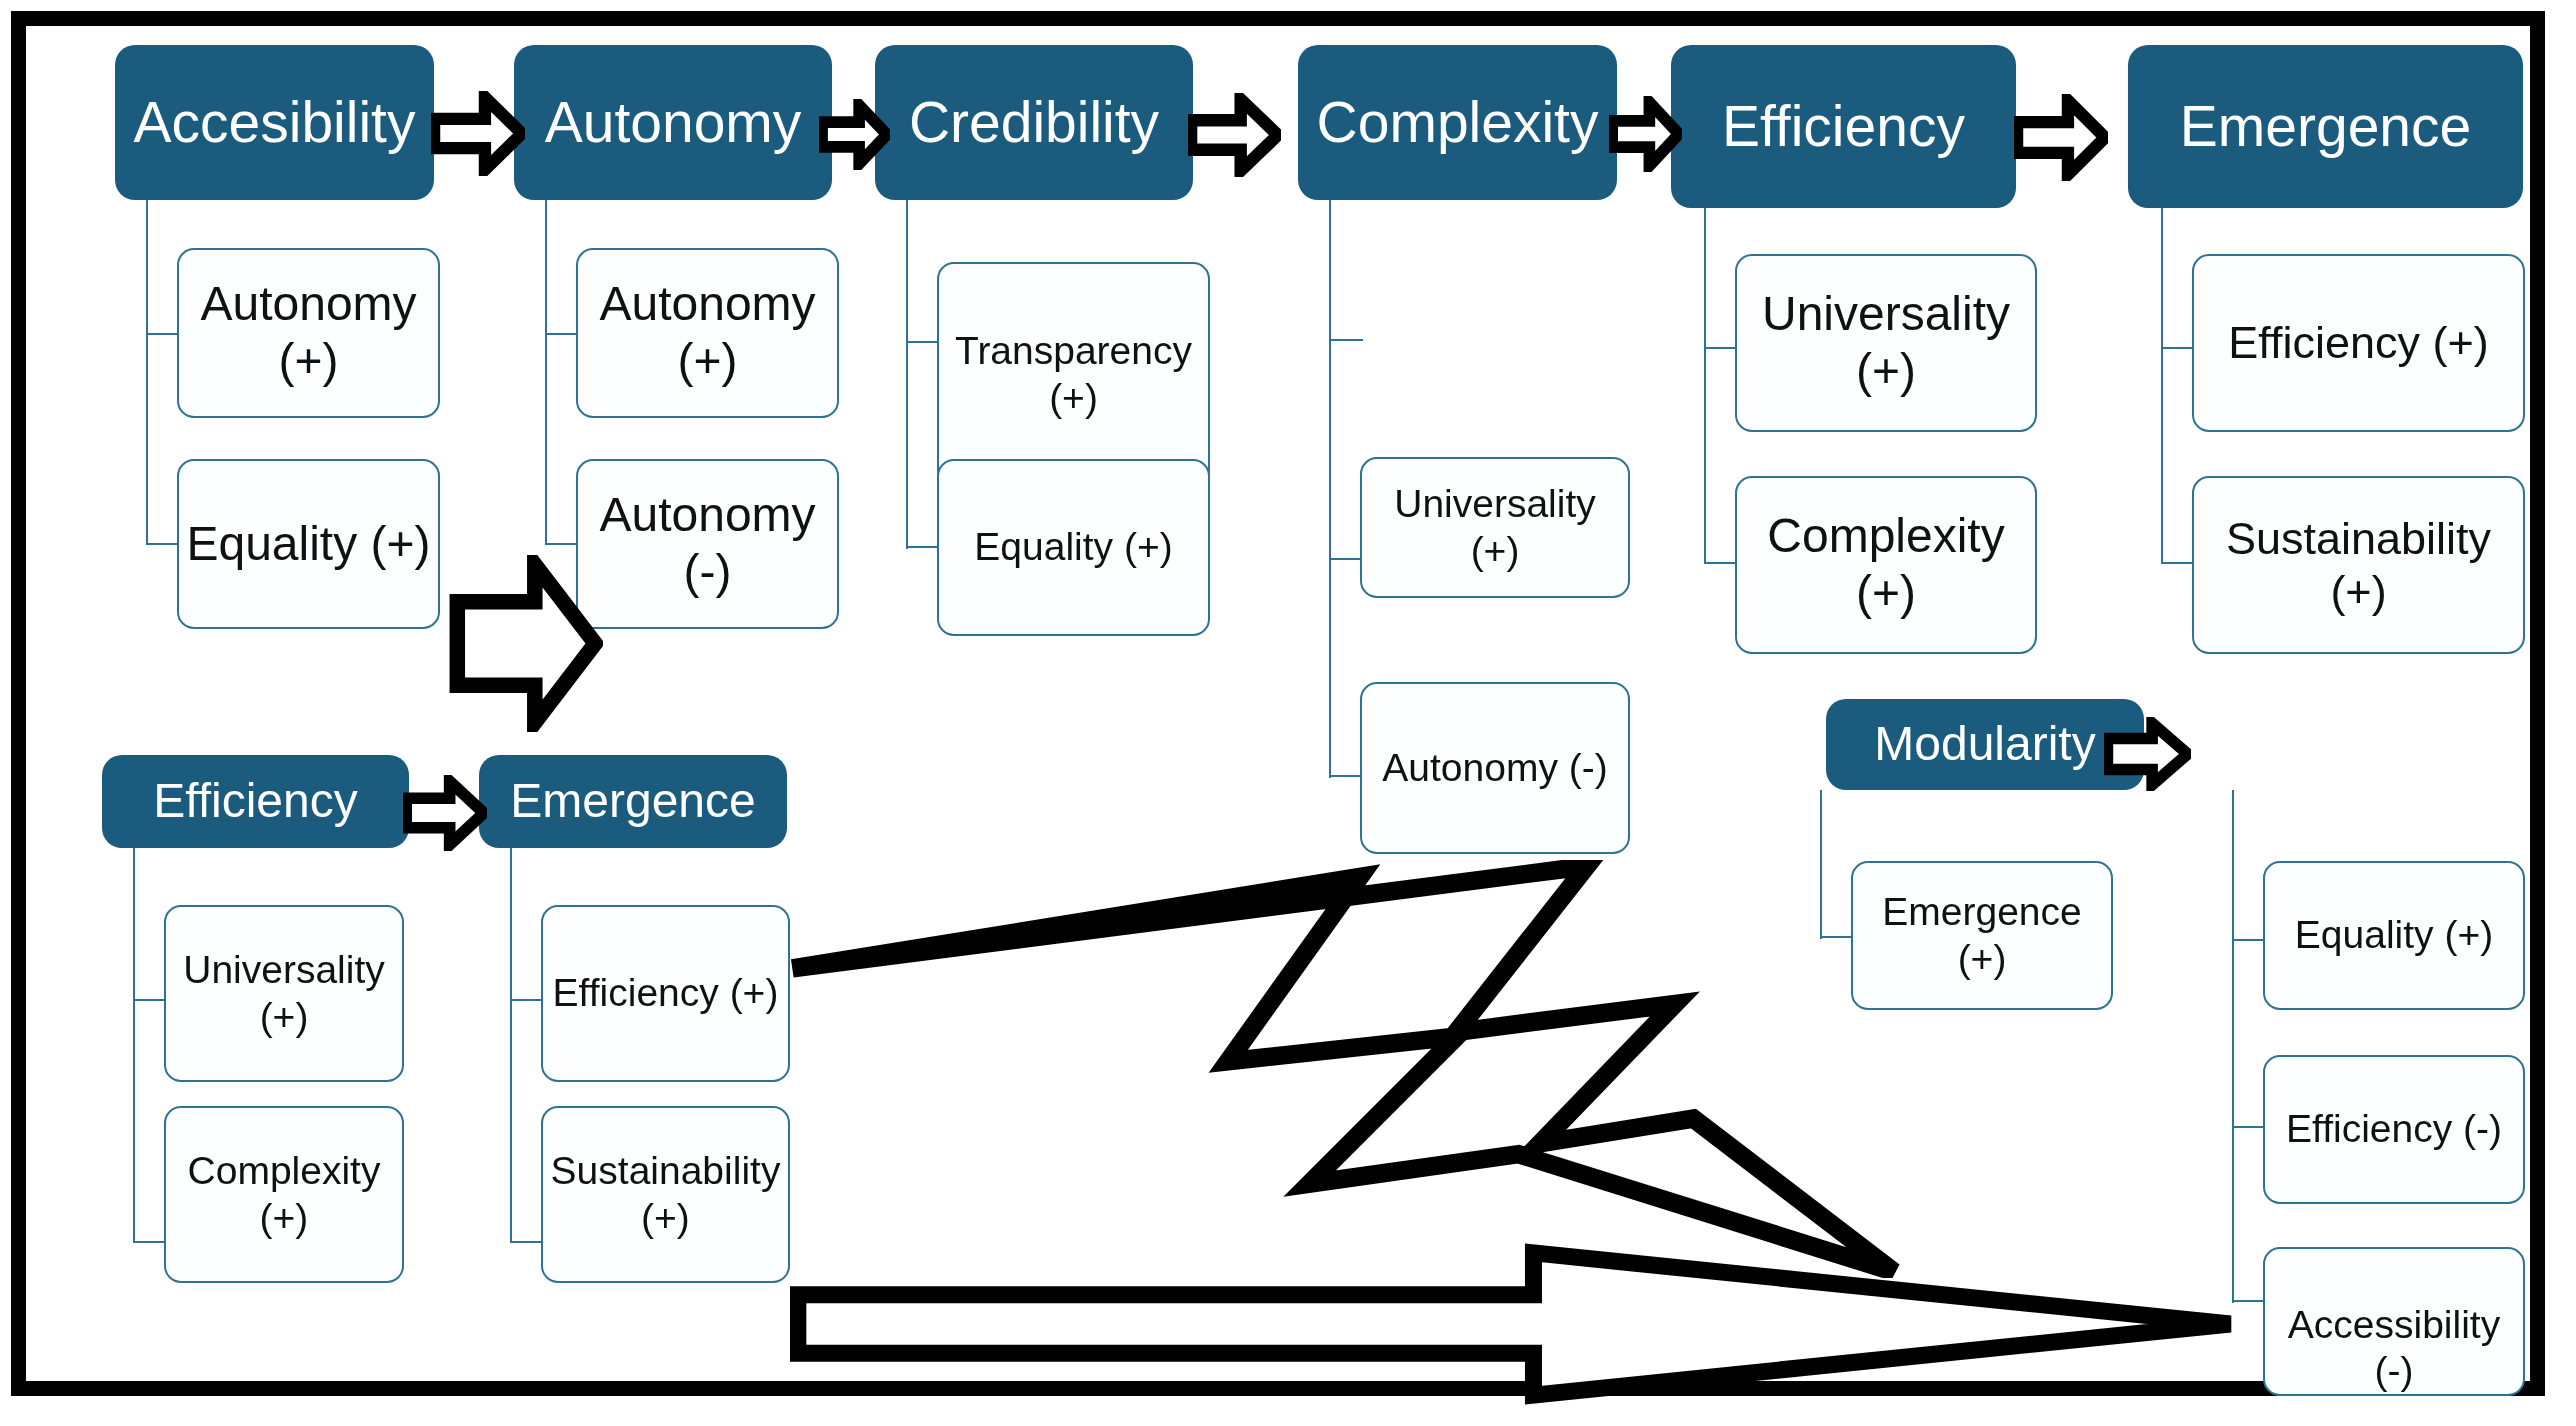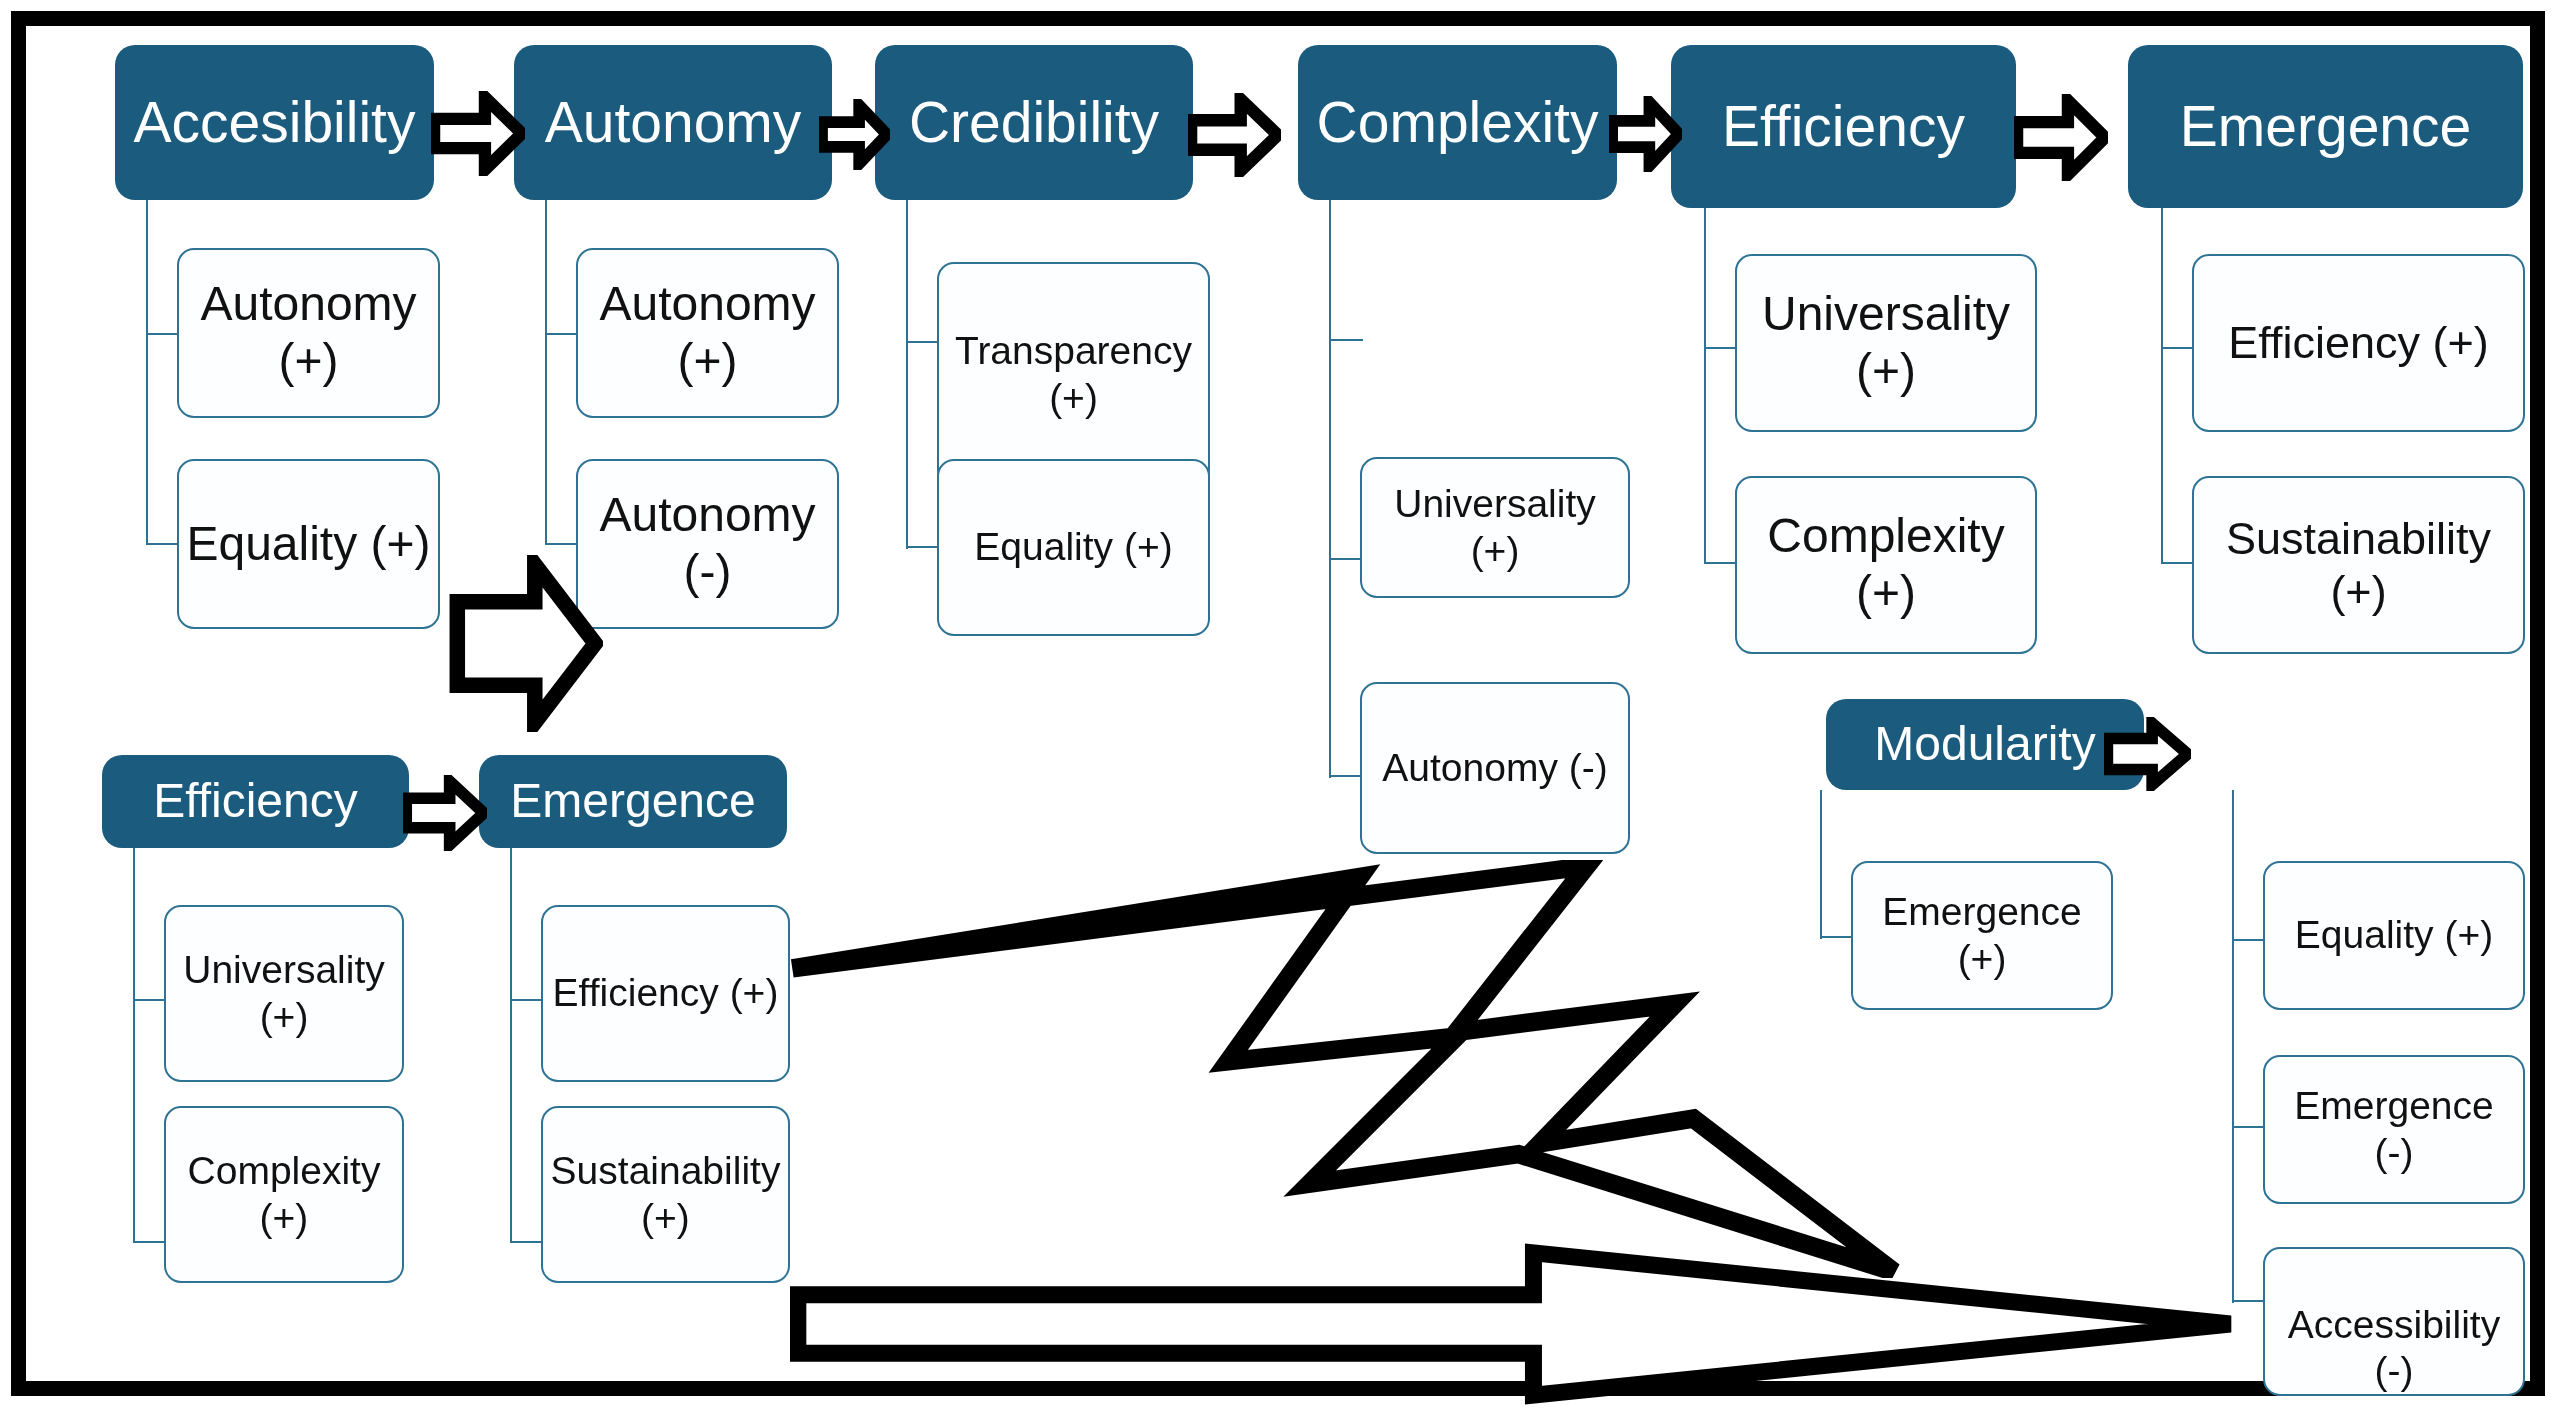--- a/index.html
+++ b/index.html
@@ -237,21 +237,21 @@
     </div>
 
     <div class="trunk" style="left:2232px; top:790px; height:513px;"></div>
     <div class="stub" style="left:2232px; top:939px; width:34px;"></div>
     <div class="stub" style="left:2232px; top:1126px; width:34px;"></div>
     <div class="stub" style="left:2232px; top:1300px; width:34px;"></div>
     <div class="sub" style="left:2263px; top:861px; width:262px; height:149px; font-size:39px;">
       <span>Equality (+)</span>
     </div>
     <div class="sub" style="left:2263px; top:1055px; width:262px; height:149px; font-size:39px;">
-      <span>Emergence (-)</span>
+      <span>Efficiency (-)</span>
     </div>
     <div class="sub" style="left:2263px; top:1247px; width:262px; height:149px; font-size:39px;align-items:flex-end;">
       <span>Accessibility<br>(-)</span>
     </div>
 
     <svg class="bigshape" style="left:775px; top:860px;" width="1487" height="418" viewBox="0 0 1920 540">
       <path d="M22 140 L755 22 L585 260 L880 228 L690 418 L960 380 L1445 532
                L1186 334 L988 366 L1162 186 L880 222 L1048 8 L22 140 Z" fill="#ffffff" stroke="#000000" stroke-width="24" stroke-linejoin="miter"></path>
     </svg>
 

